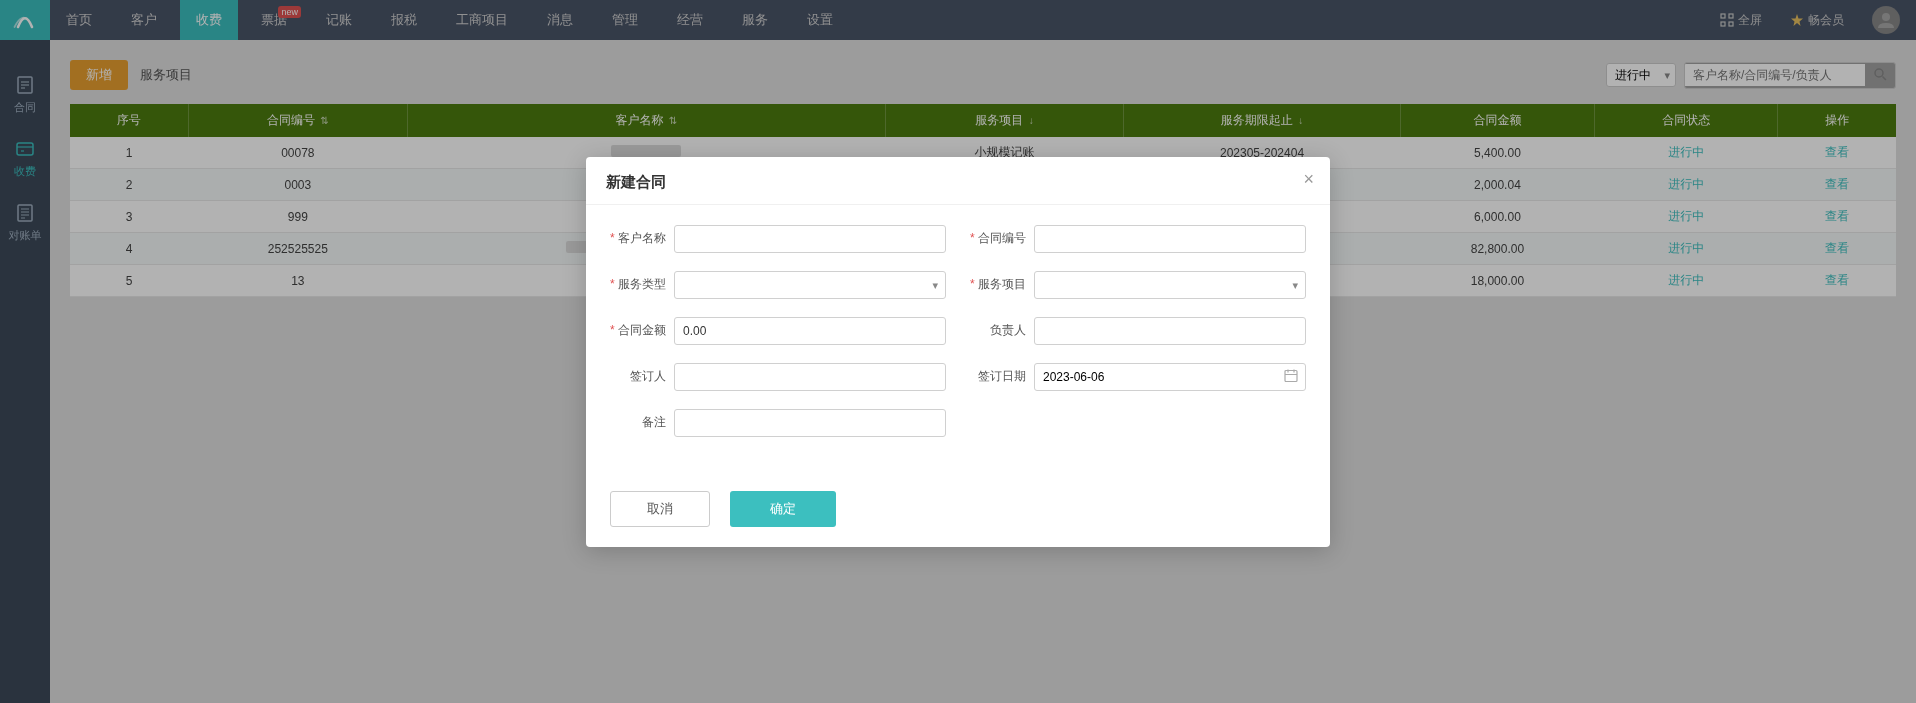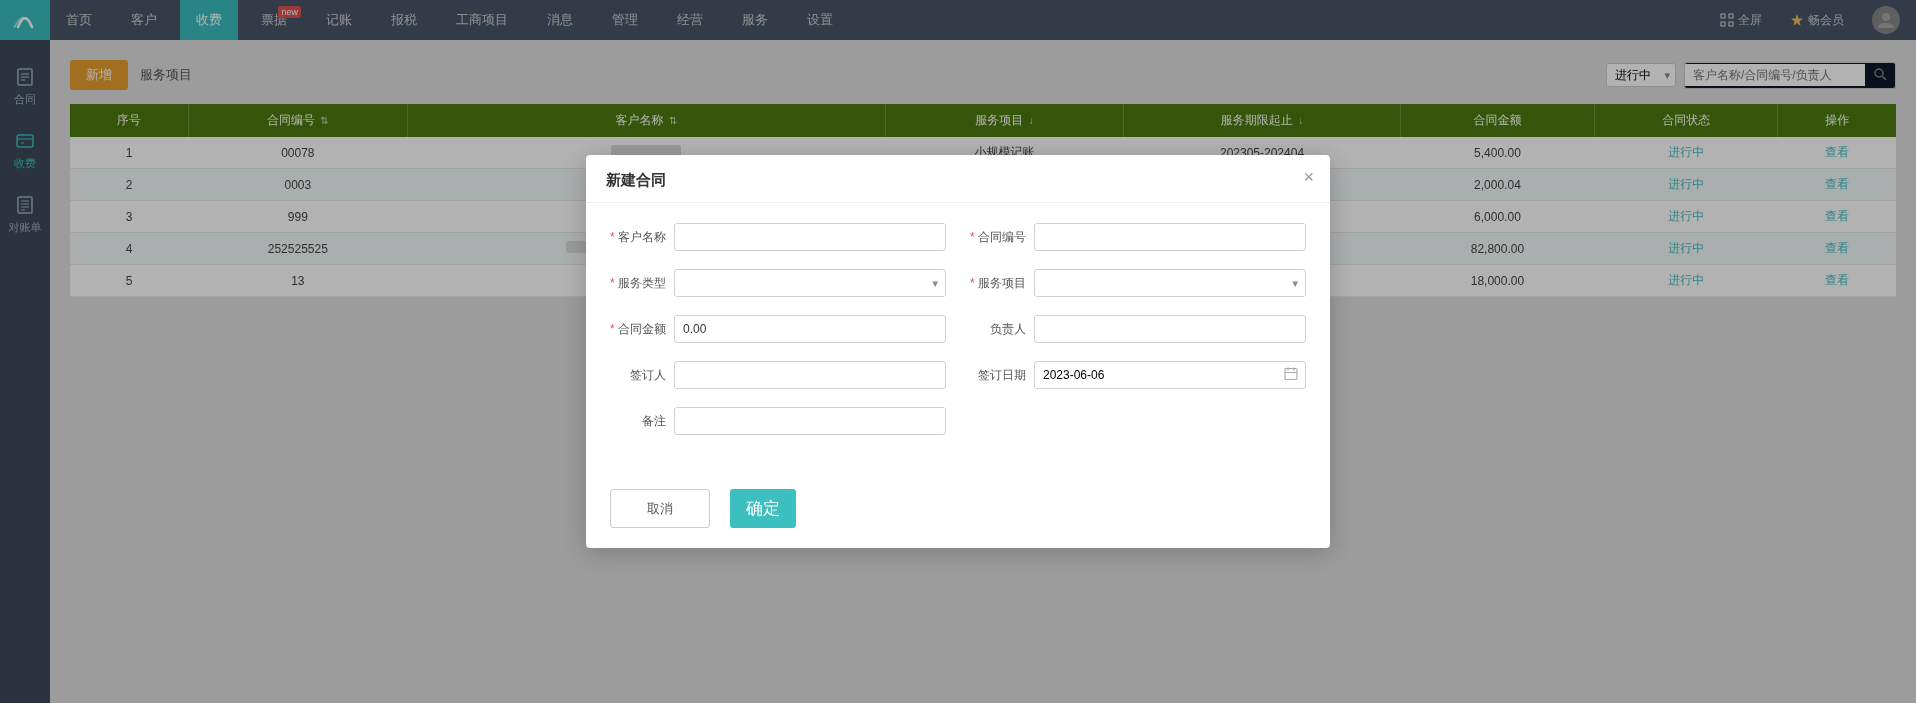--- a/index.html
+++ b/index.html
@@ -66,21 +66,21 @@
     }
 
     
     .sidebar {
       position: absolute;
       left: 0; top: 40px;
       width: 50px;
       height: calc(703px - 40px);
       background: #3d4a5a;
       display: flex; flex-direction: column; align-items: center;
-      padding-top: 16px;
+      padding-top: 24px;
       gap: 4px;
     }
     .sidebar-item {
       width: 50px;
       height: 60px;
       display: flex; flex-direction: column; align-items: center; justify-content: center;
       cursor: pointer;
       color: #a0b0c0;
       font-size: 11px;
       gap: 4px;
@@ -139,21 +139,21 @@
     }
     .select-wrapper::after {
       content: "▾";
       position: absolute;
       right: 6px; top: 50%; transform: translateY(-50%);
       color: #888; pointer-events: none; font-size: 11px;
     }
     .search-box {
       display: flex; align-items: center;
       border: 1px solid #ccc;
-      background: #0f172a;
+      background: #a3a3a3;
       border-radius: 3px;
       overflow: hidden;
     }
     .search-input {
       border: none; outline: none;
       padding: 4px 8px;
       font-size: 12px;
       width: 180px;
     }
     .search-btn {
@@ -322,24 +322,24 @@
       color: #555;
       padding: 8px 36px;
       border-radius: 3px;
       cursor: pointer;
       font-size: 13px;
     }
     .btn-confirm {
       background: #3cbfbf;
       border: none;
       color: #fff;
-      padding: 8px 16px;
-      border-radius: 3px;
-      cursor: pointer;
-      font-size: 17px;
+      padding: 8px 40px;
+      border-radius: 3px;
+      cursor: pointer;
+      font-size: 13px;
     }
   </style>
 </head>
 <body>
 
 <div class="top-nav">
   <div class="top-nav-logo">
     <svg viewBox="0 0 32 32" fill="none">
       <path d="M8 24 Q16 4 24 24" stroke="white" stroke-width="3" fill="none" stroke-linecap="round"></path>
       <path d="M4 24 Q12 8 20 16" stroke="rgba(255,255,255,0.6)" stroke-width="2" fill="none" stroke-linecap="round"></path>

